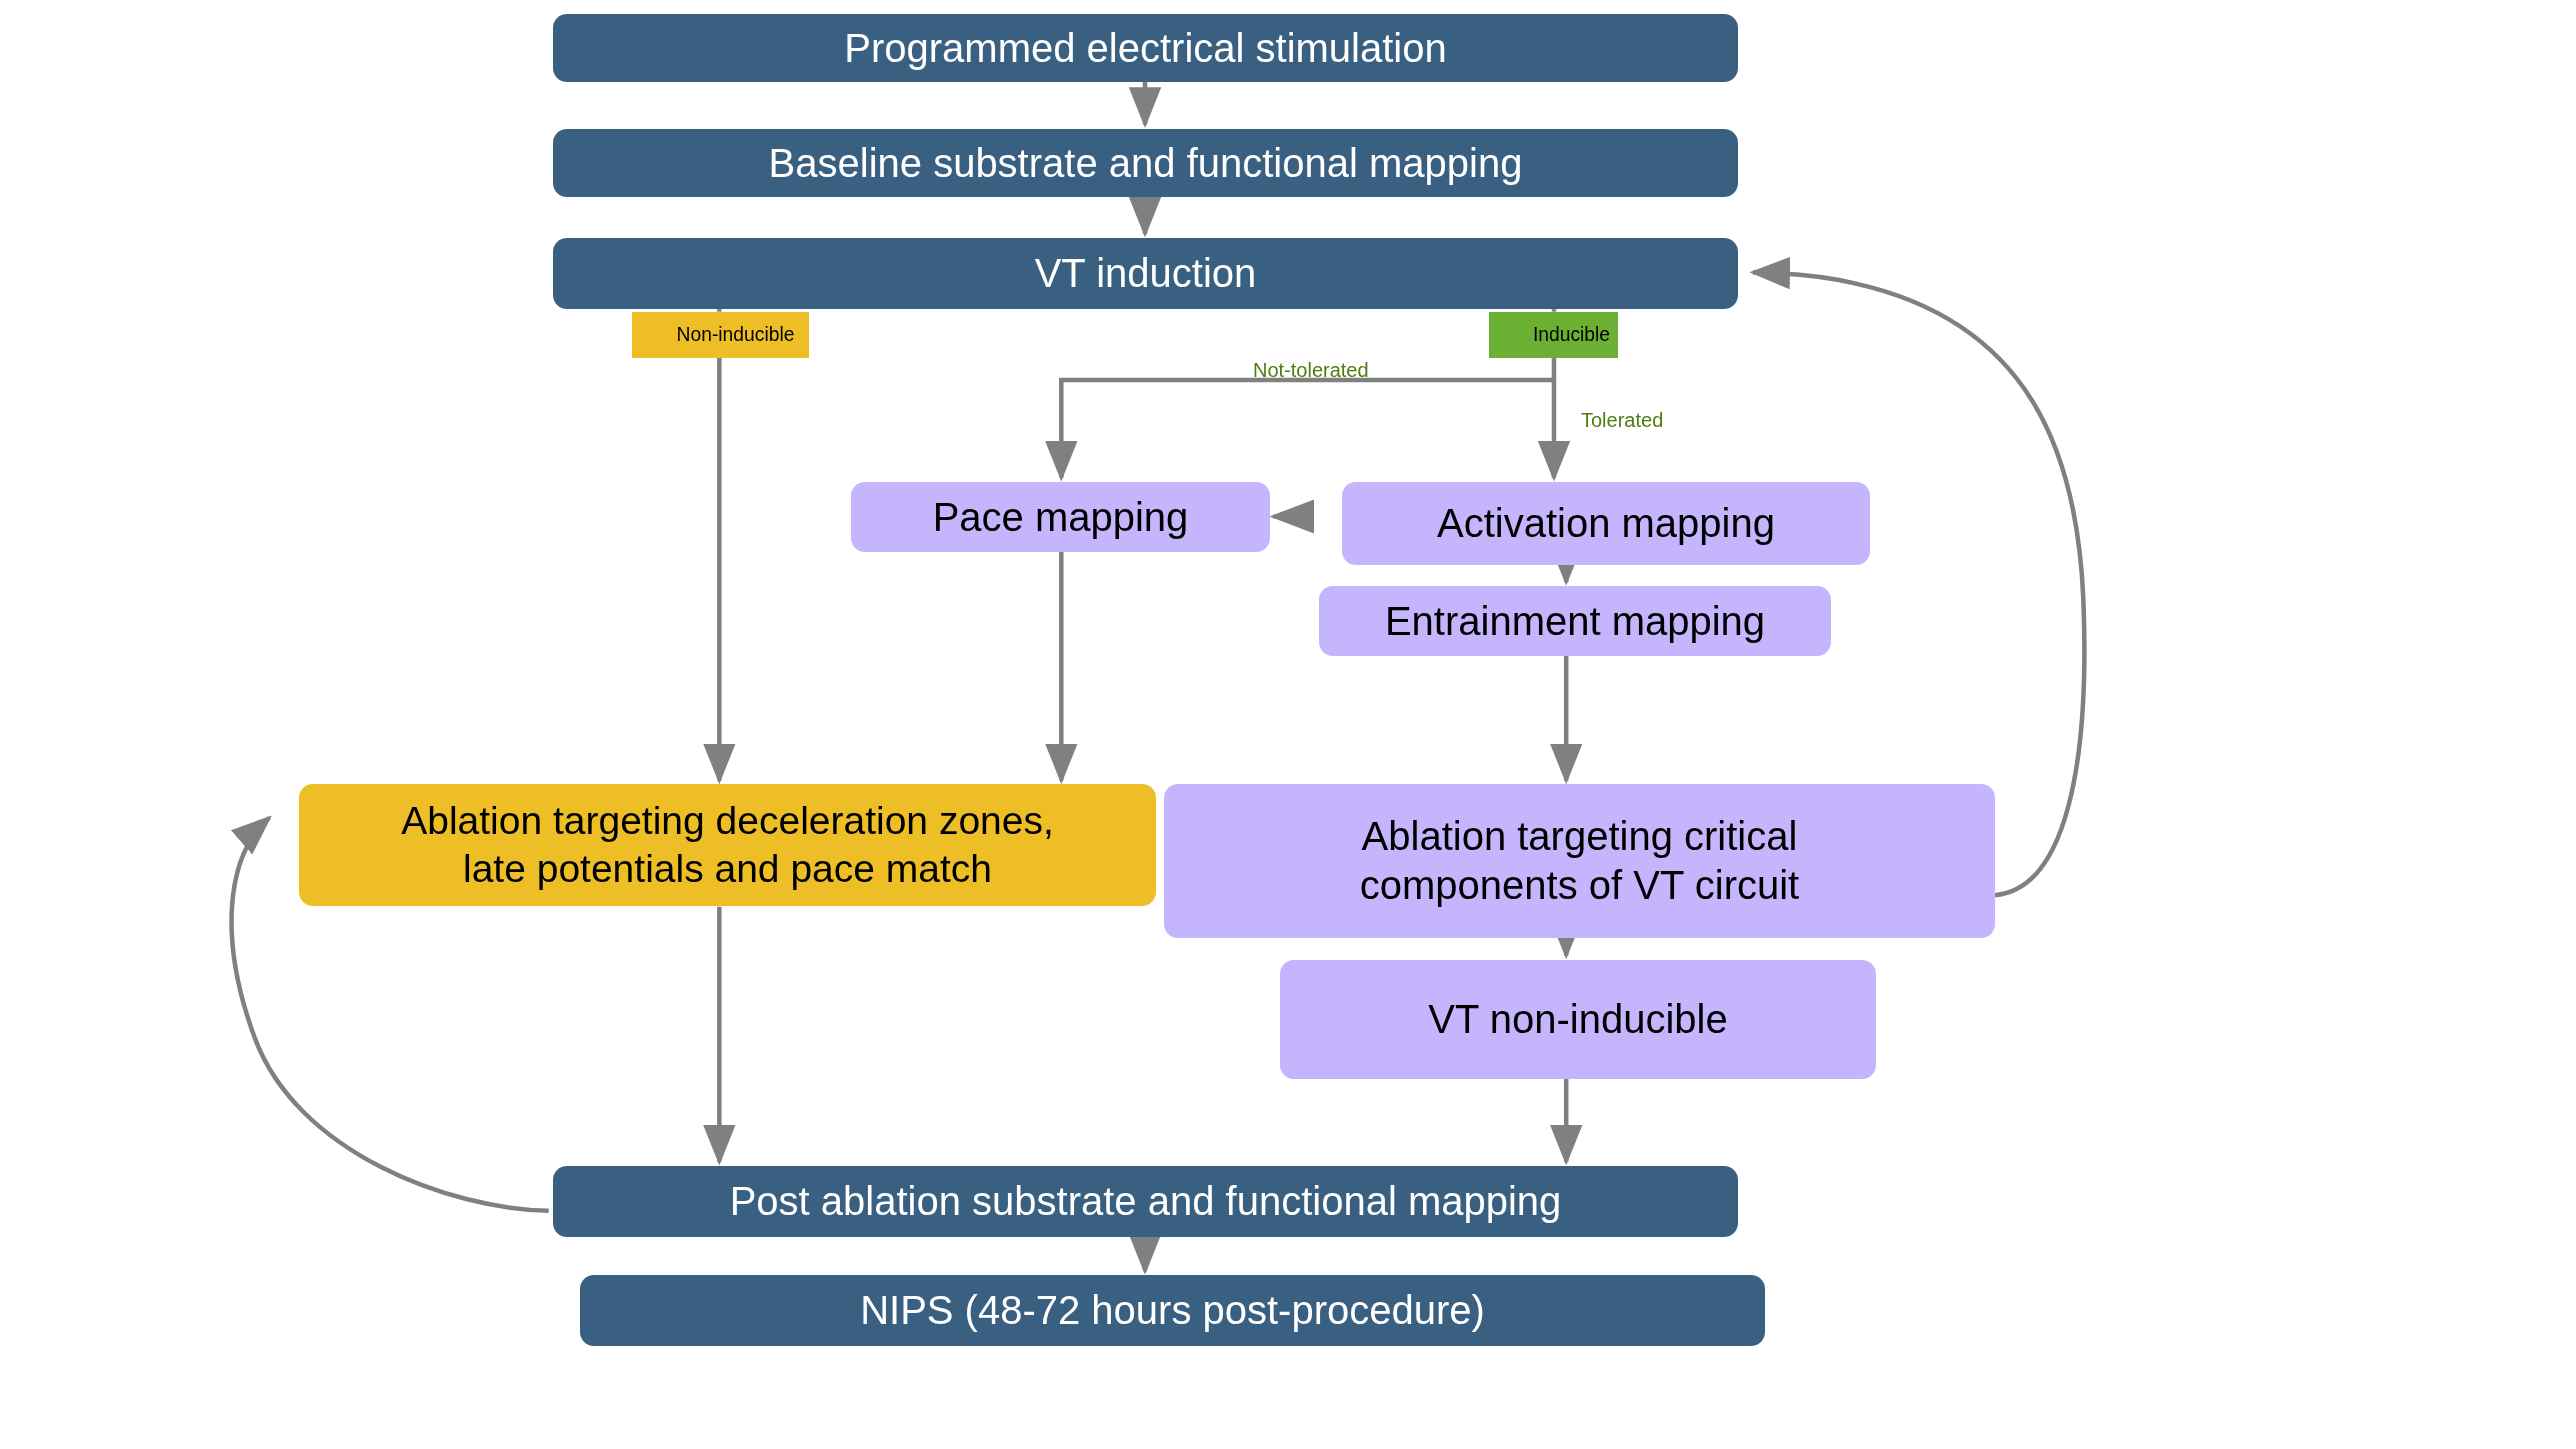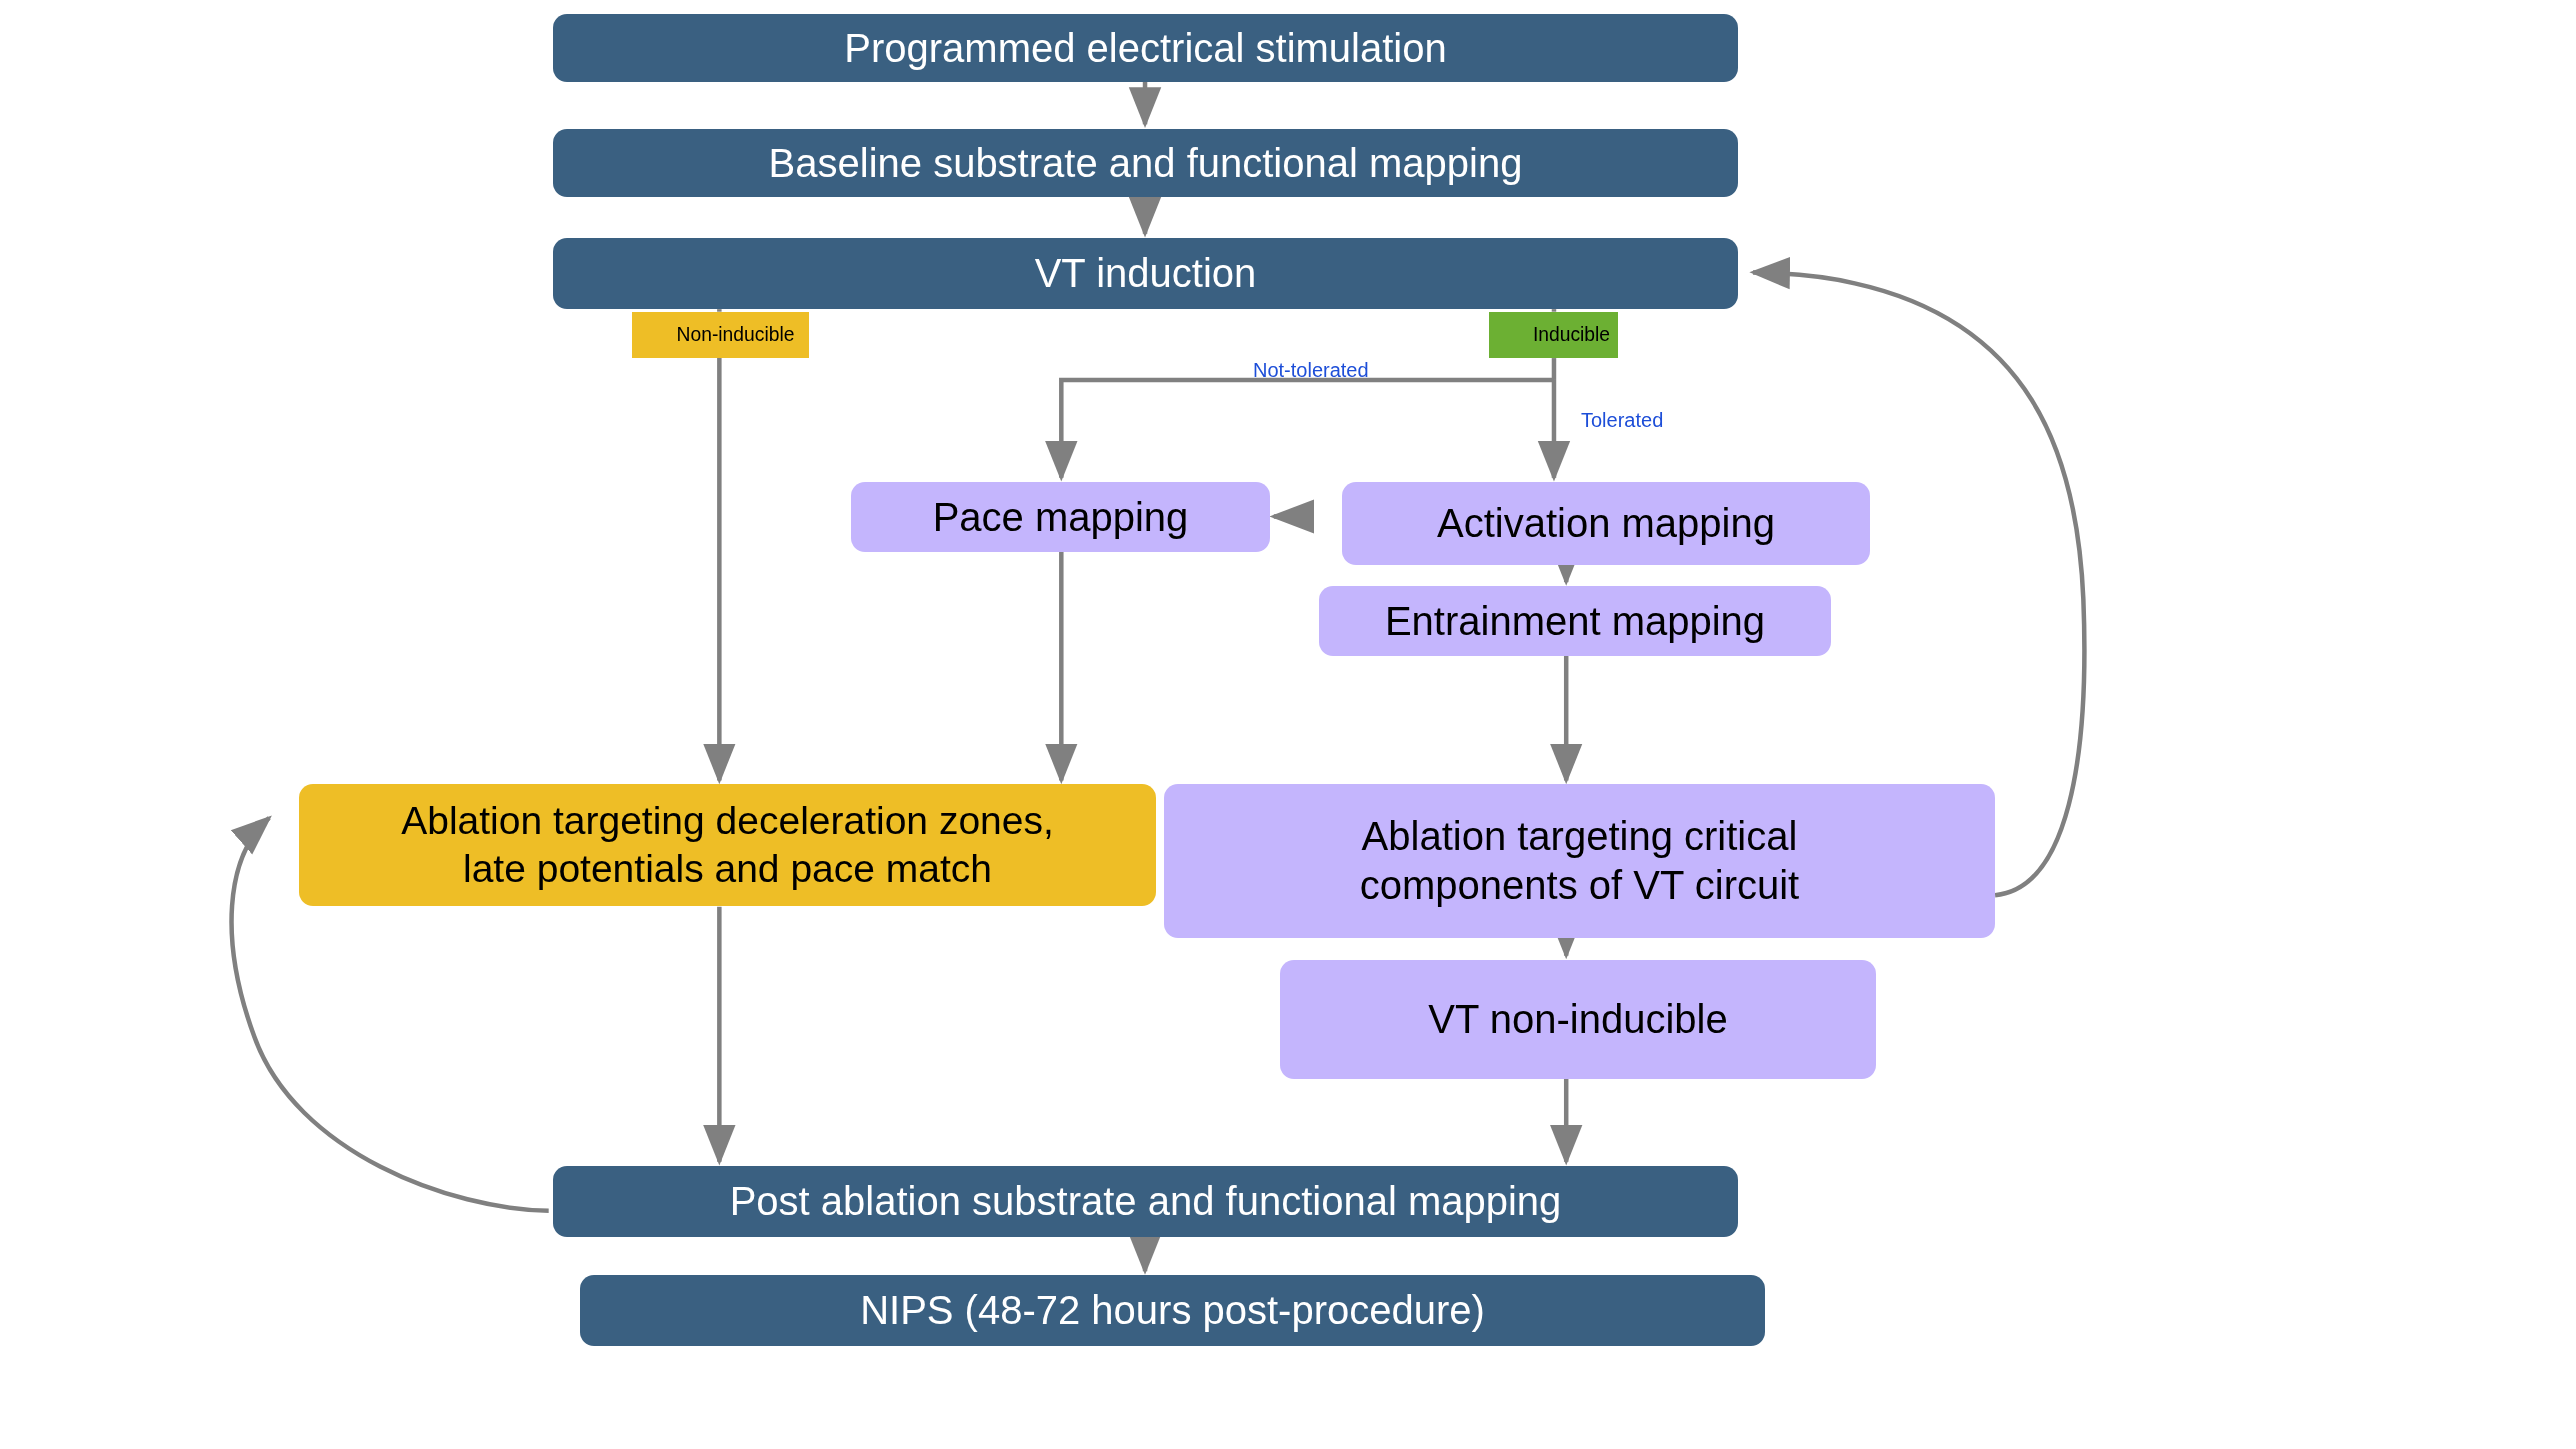--- a/index.html
+++ b/index.html
@@ -67,21 +67,21 @@
     text-align: center;
     font-size: 19.3px;
     color: #000000;
     border-radius: 0;
   }
   .badge-yellow { background: #eebe26; }
   .badge-green  { background: #6cb033; }
   .edge-label {
     position: absolute;
     font-size: 20px;
-    color: #1d4ed8;
+    color: #4d7c0f;
     white-space: nowrap;
   }
 </style>
 </head>
 <body>
 
 <div id="canvas">
 
   <svg id="edges" viewBox="0 0 4000 2250" width="2576" height="1449" xmlns="http://www.w3.org/2000/svg">
     <defs>

